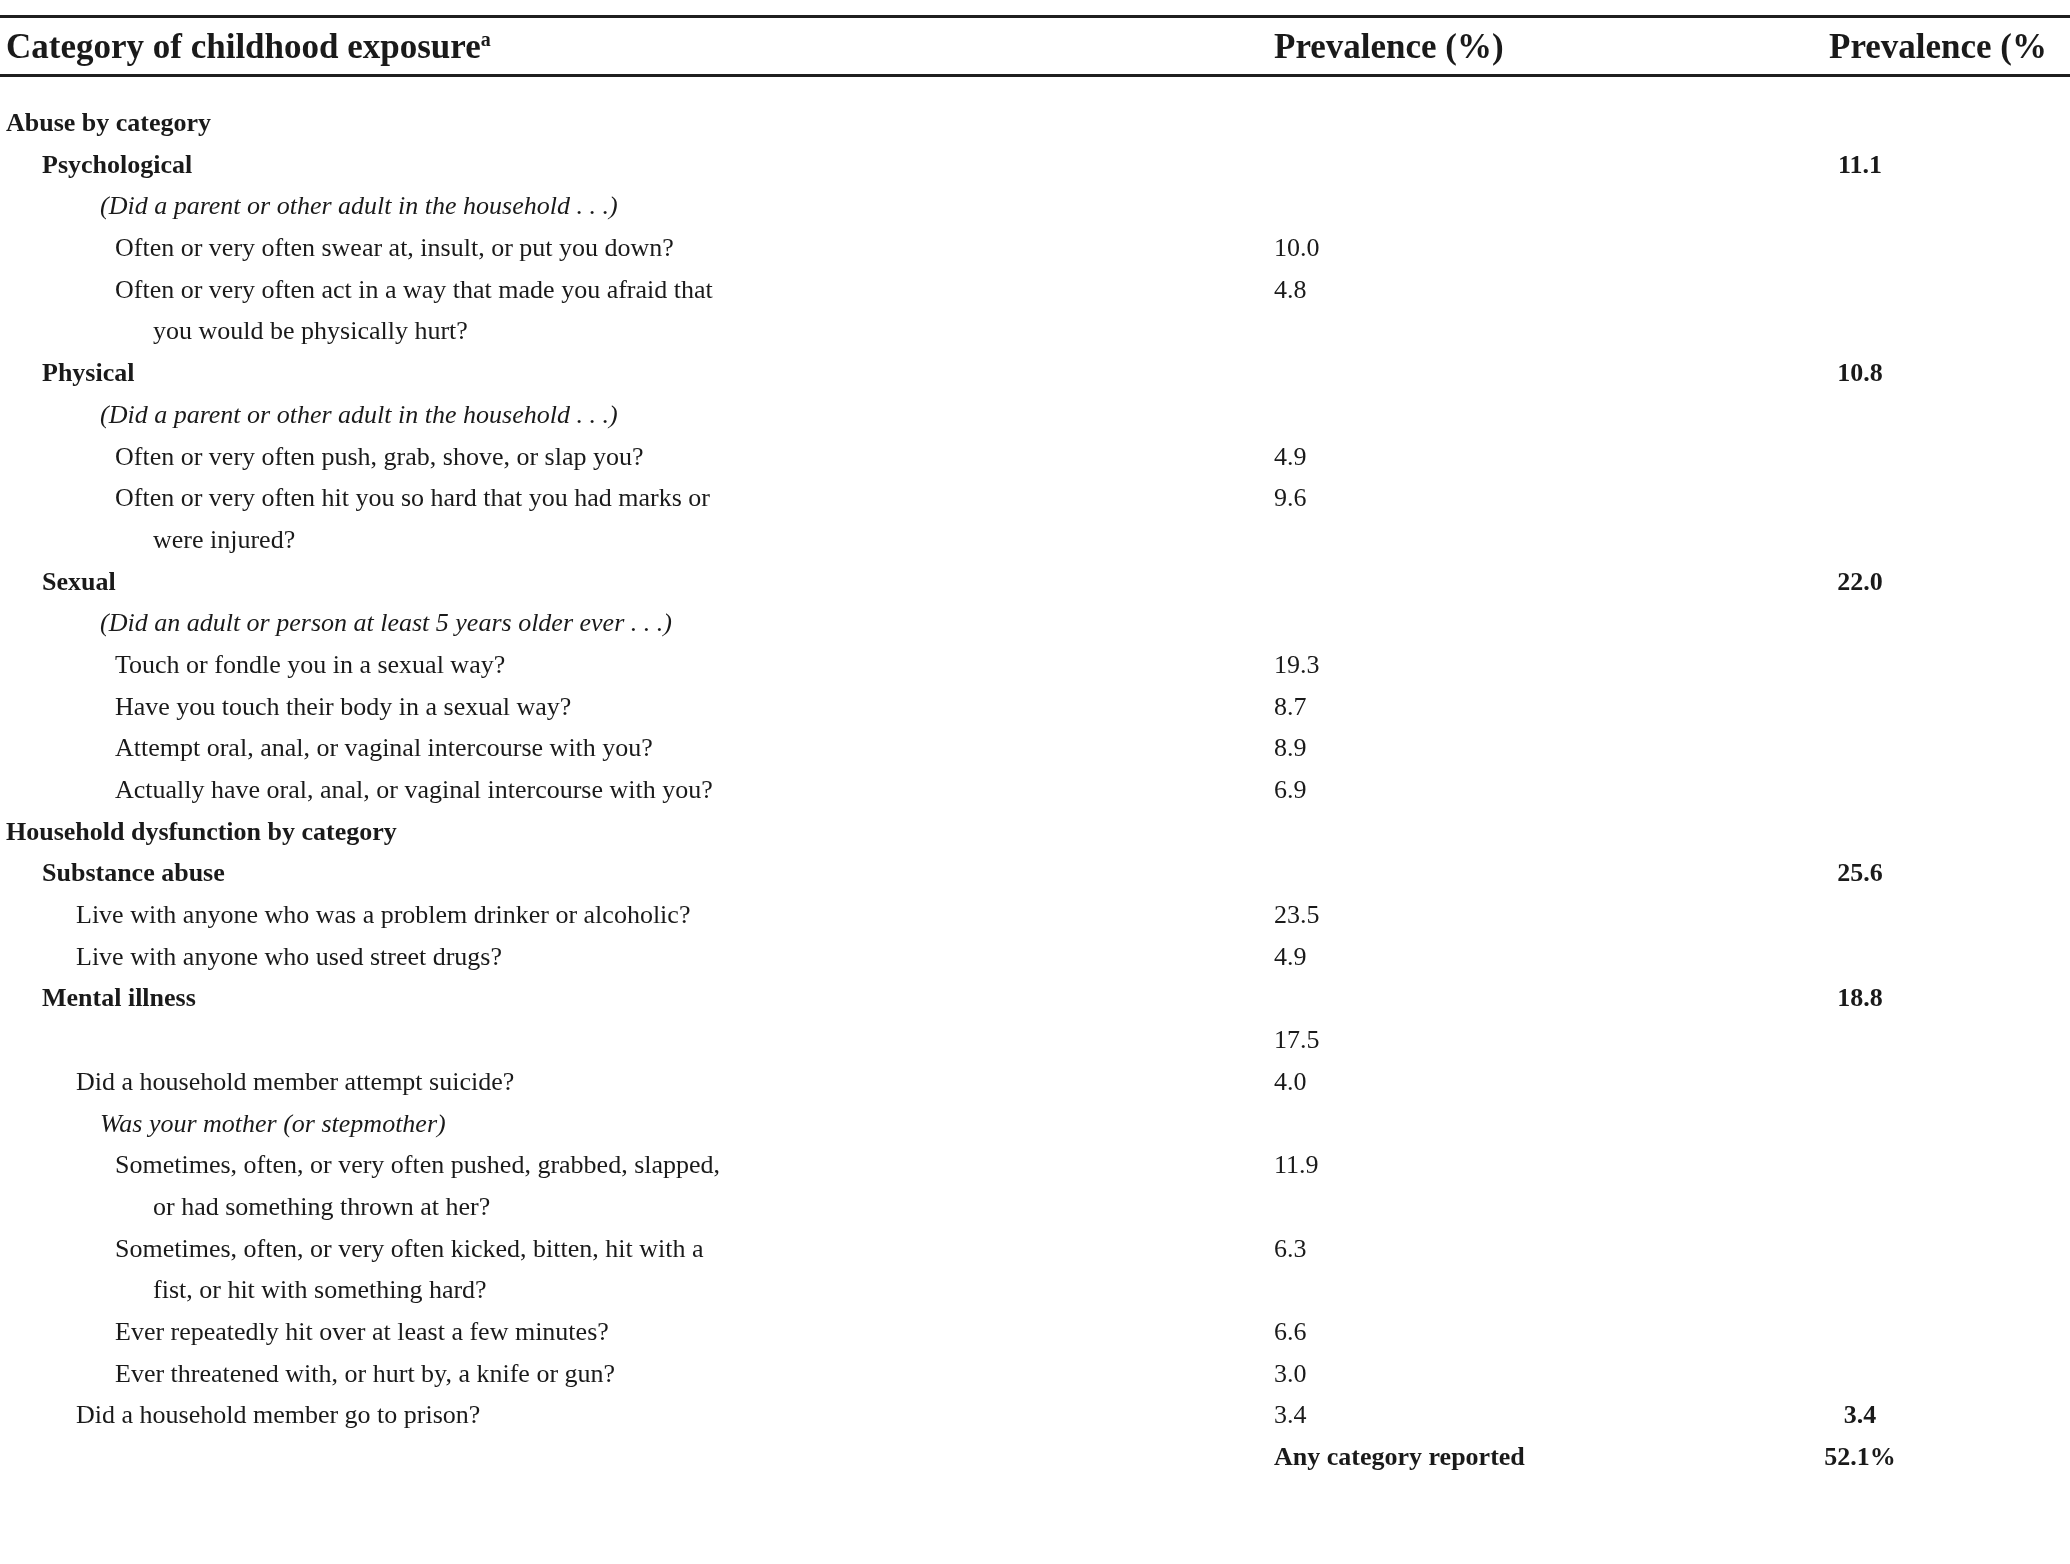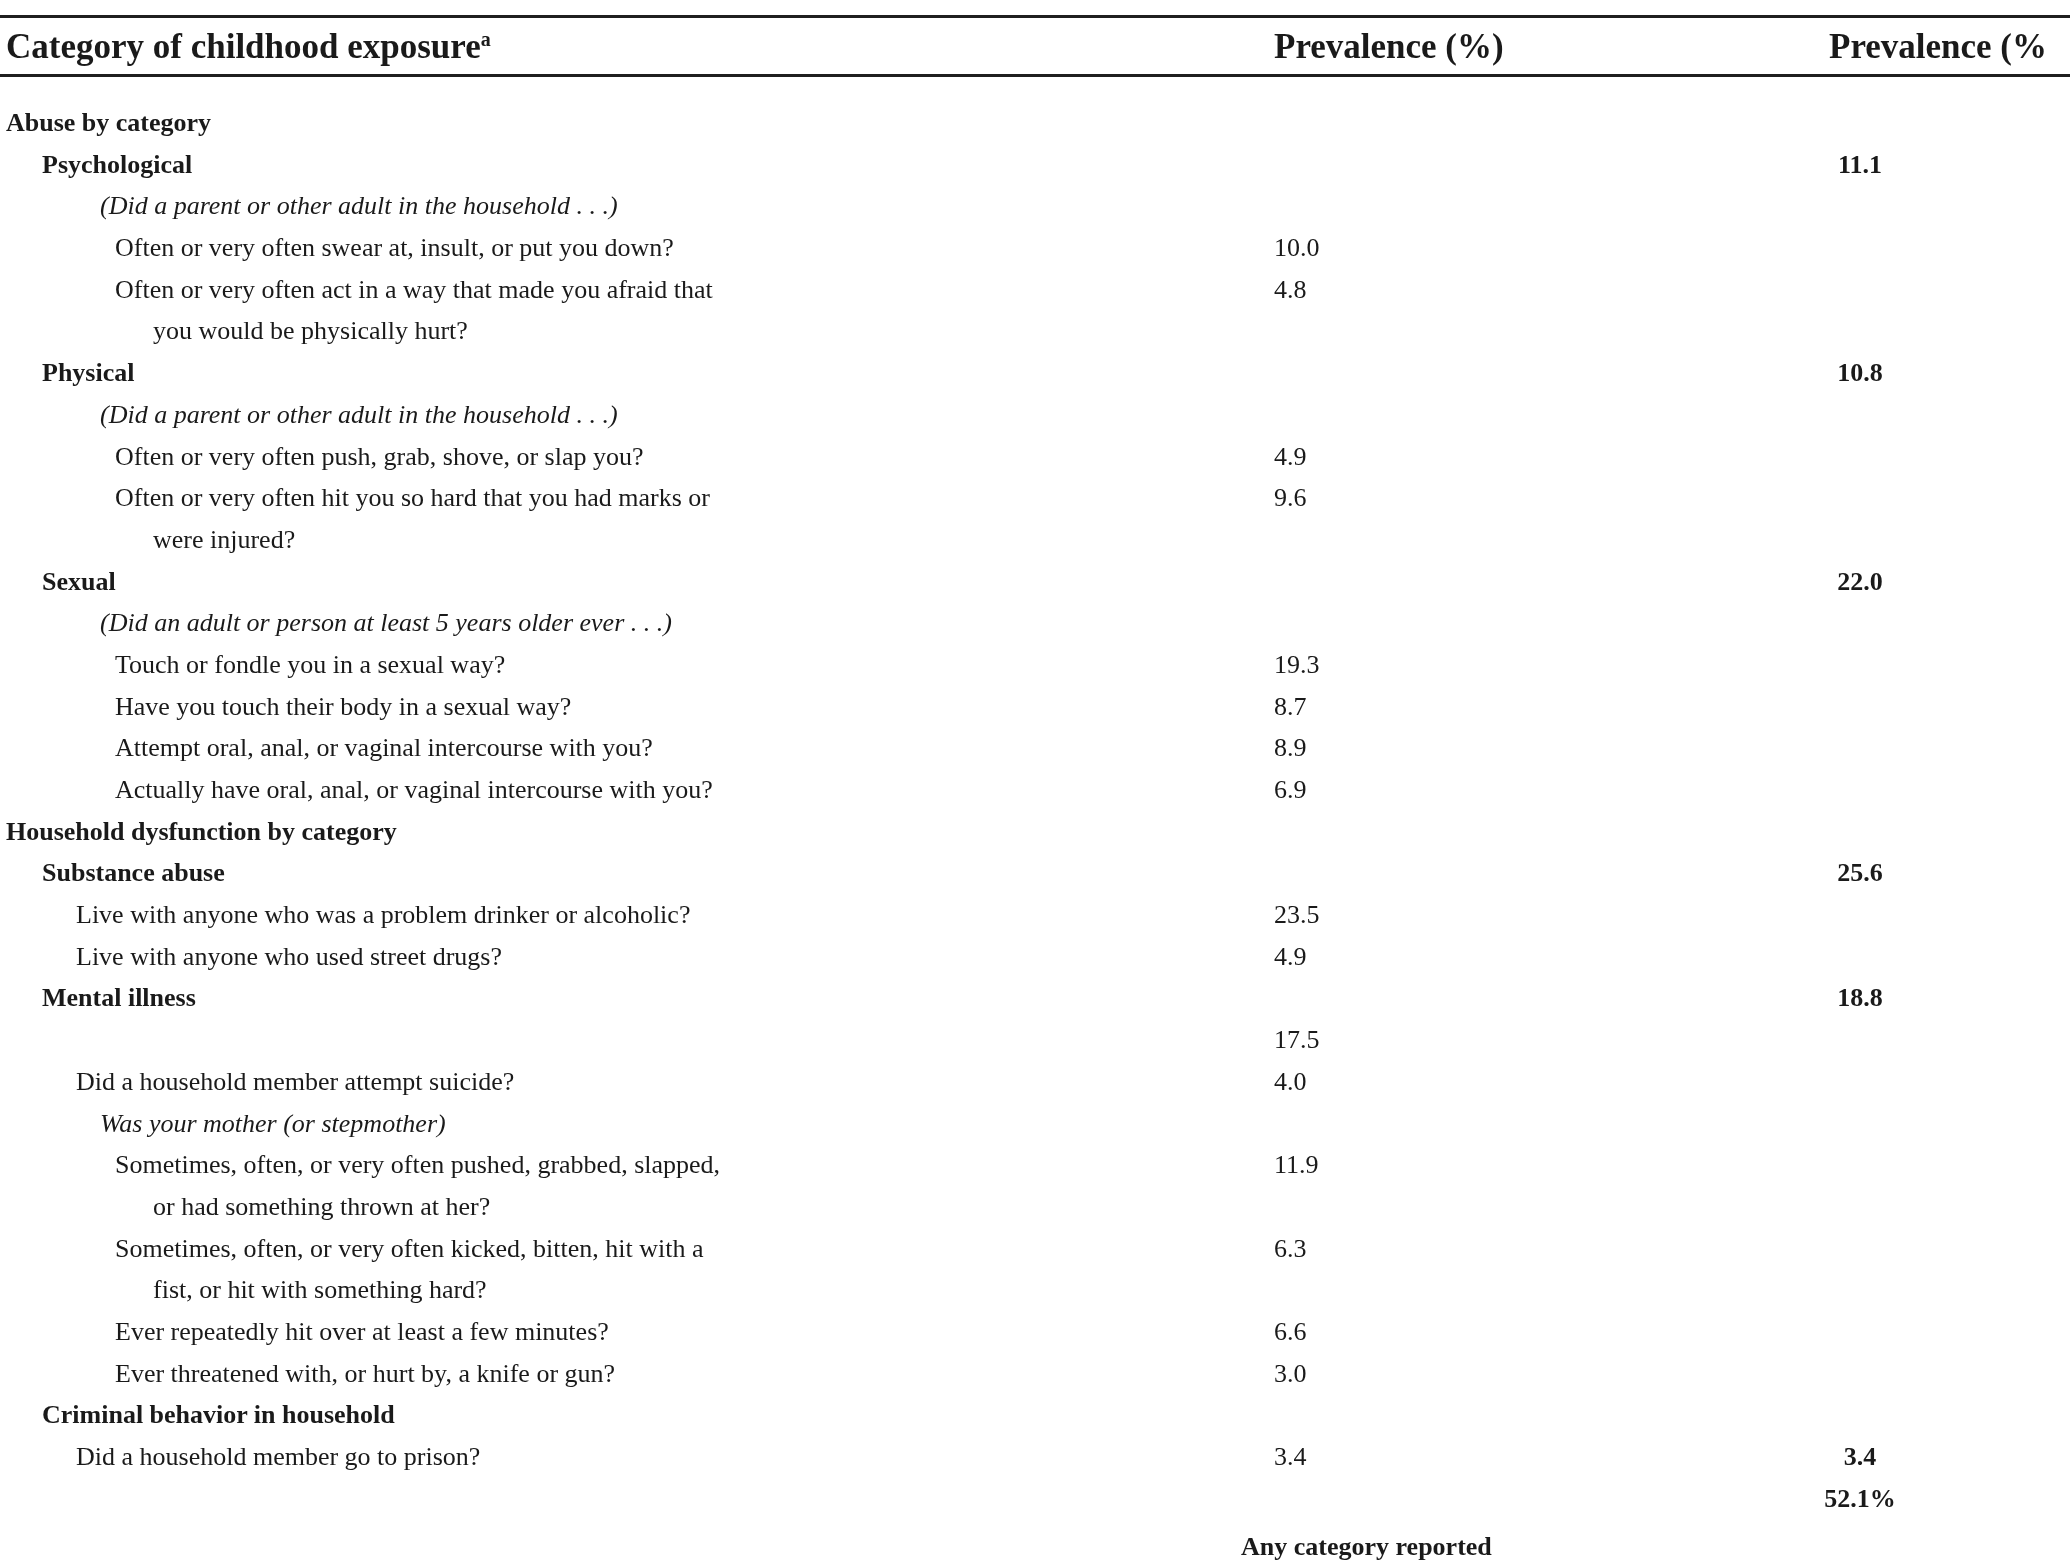--- a/index.html
+++ b/index.html
@@ -21,21 +21,21 @@
   .row { position: relative; height: 41.7px; font-size: 26px; line-height: 41.7px; white-space: nowrap; }
   .row .label { position: absolute; top: 0; }
   .row .v2 { position: absolute; left: 1274px; top: 0; }
   .row .v3 { position: absolute; left: 1815px; top: 0; font-weight: bold; width: 90px; text-align: center; }
   .lvl0 .label { left: 6px; font-weight: bold; }
   .lvl1 .label { left: 42px; font-weight: bold; }
   .lvl2 .label { left: 80px; font-style: italic; margin-left: 20px; }
   .lvl3 .label { left: 115px; }
   .lvl3b .label { left: 76px; text-align: center; }
   .cont .label { left: 153px; }
-  .total .label { left: 1241px; font-weight: bold; margin-top: 48px; }
+  .total .label { left: 1274px; font-weight: bold; }
   .total .v3 { font-weight: bold; }
 </style>
 </head>
 <body>
 
 <div class="rule top"></div>
 
 <div class="hdr c1"><span>Category of childhood exposure</span><sup>a</sup></div>
 <div class="hdr c2">Prevalence (%)</div>
 <div class="hdr c3">Prevalence (%</div>
@@ -190,25 +190,20 @@
     <div class="row lvl3">
       <span class="label">Ever repeatedly hit over at least a few minutes?</span>
       <span class="v2">6.6</span>
       <span class="v3"></span>
     </div>
     <div class="row lvl3">
       <span class="label">Ever threatened with, or hurt by, a knife or gun?</span>
       <span class="v2">3.0</span>
       <span class="v3"></span>
     </div>
-    <div class="row lvl1">
-      <span class="label">Criminal behavior in household</span>
-      <span class="v2"></span>
-      <span class="v3"></span>
-    </div>
     <div class="row lvl3b">
       <span class="label">Did a household member go to prison?</span>
       <span class="v2">3.4</span>
       <span class="v3">3.4</span>
     </div>
     <div class="row total">
       <span class="label">Any category reported</span>
       <span class="v2"></span>
       <span class="v3">52.1%</span>
     </div>

